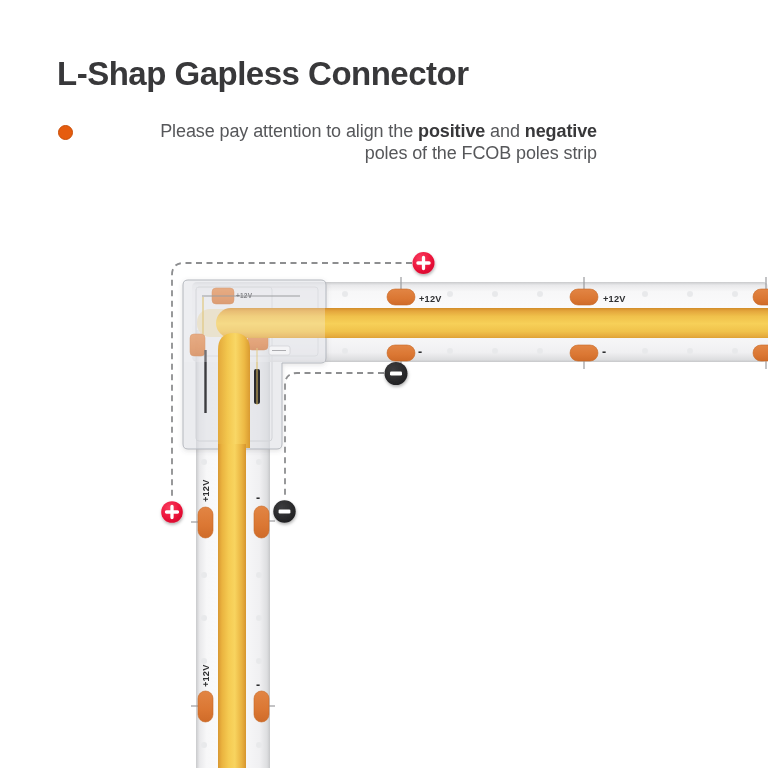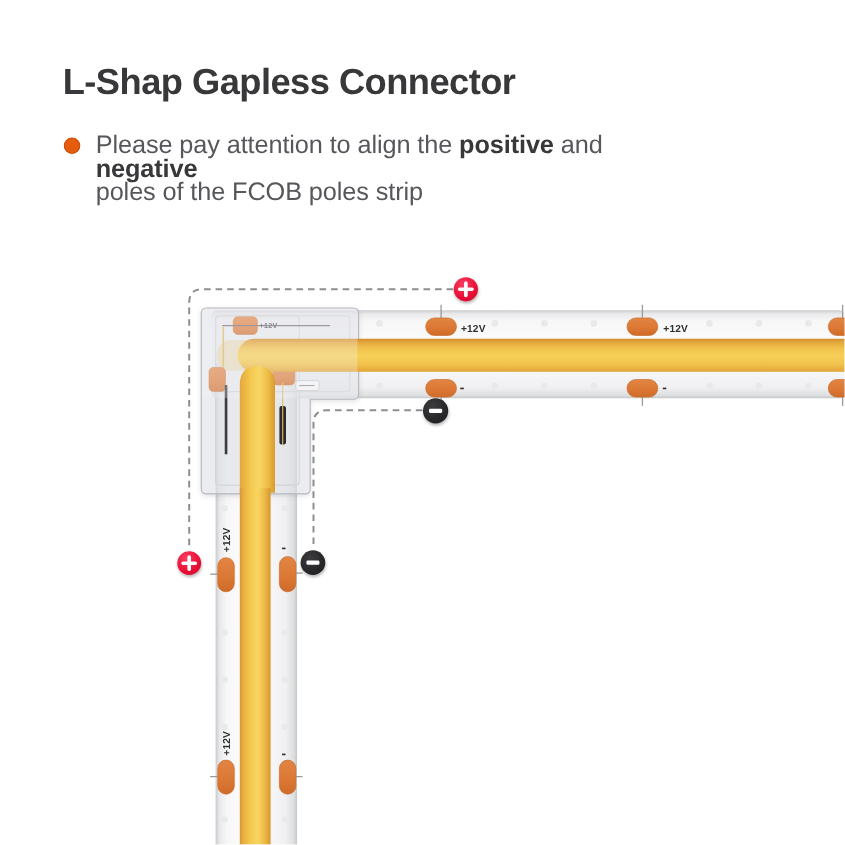--- a/index.html
+++ b/index.html
@@ -14,22 +14,22 @@
     font-size:33px; font-weight:700; letter-spacing:-0.5px;
     color:var(--title_text,#38383a); line-height:36px;
   }
   .note { position:absolute; left:57px; top:121px; width:540px; }
   .bullet {
     position:absolute; left:0.5px; top:3.5px; width:15px; height:15px;
     border-radius:50%; background:var(--bullet_orange,#e65c0e);
     border:1px solid #c94e08;
   }
   .note-text {
-    margin-left:30px; font-size:23px; line-height:21.5px;
-    color:var(--body_text,#56575a); letter-spacing:-0.1px;
+    margin-left:30px; font-size:18px; line-height:21.5px;
+    color:var(--body_text,#56575a); letter-spacing:-0.1px;text-align:right;
   }
   .note-text b { color:var(--title_text,#38383a); font-weight:700; }
   .note-line2 { display:block; }
   svg { position:absolute; left:0; top:0; }
   svg text { font-family:"Liberation Sans", sans-serif; }
   .pad-label { font-size:9.2px; font-weight:700; fill:var(--label_text,#2e2f31); letter-spacing:0.2px; }
   .minus-label { font-size:12.5px; font-weight:700; fill:var(--label_text,#2e2f31); }
   .print-label { font-size:6.5px; font-weight:700; fill:#55565a; letter-spacing:0.2px; }
 </style>
 </head>

